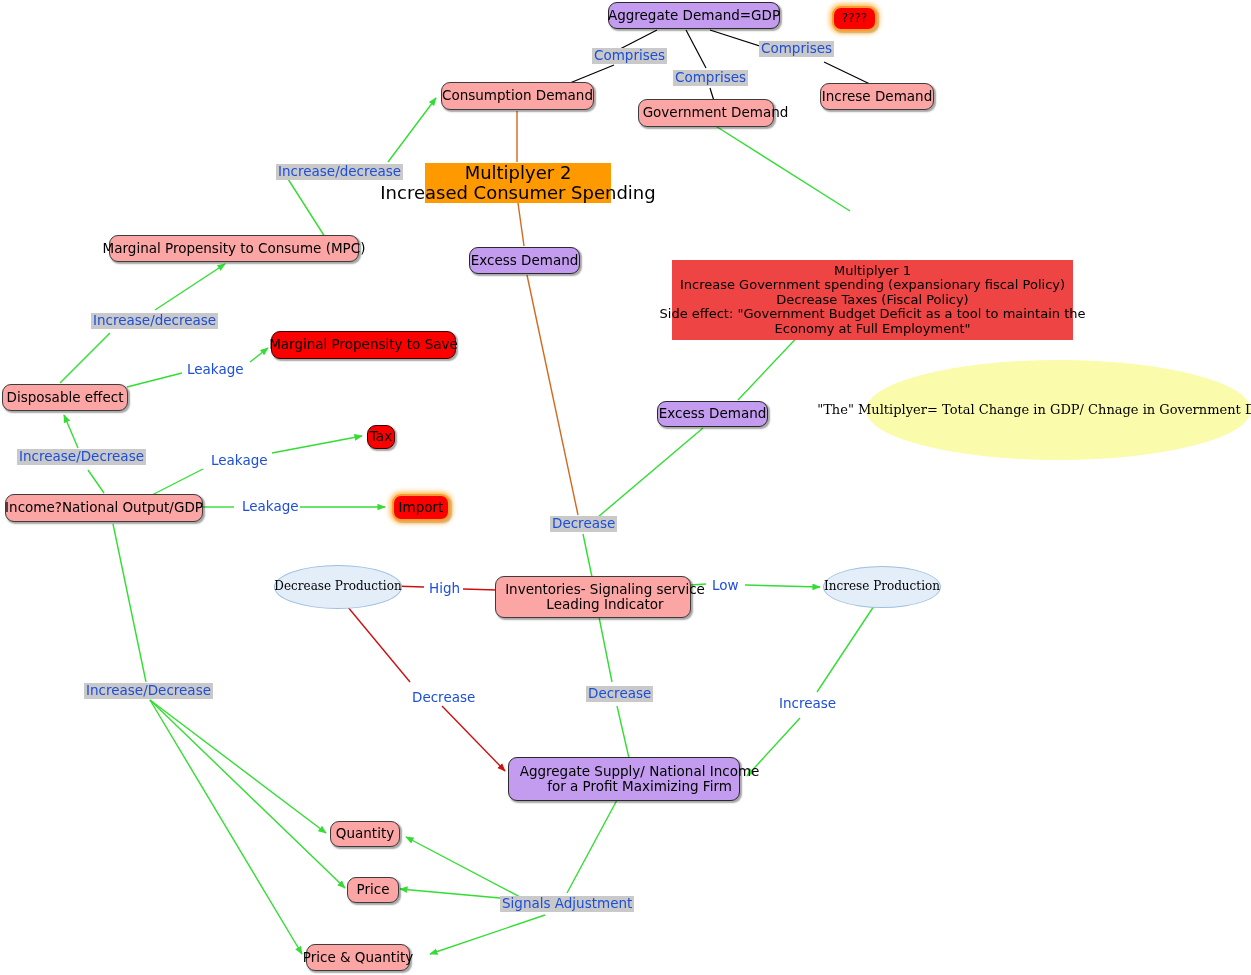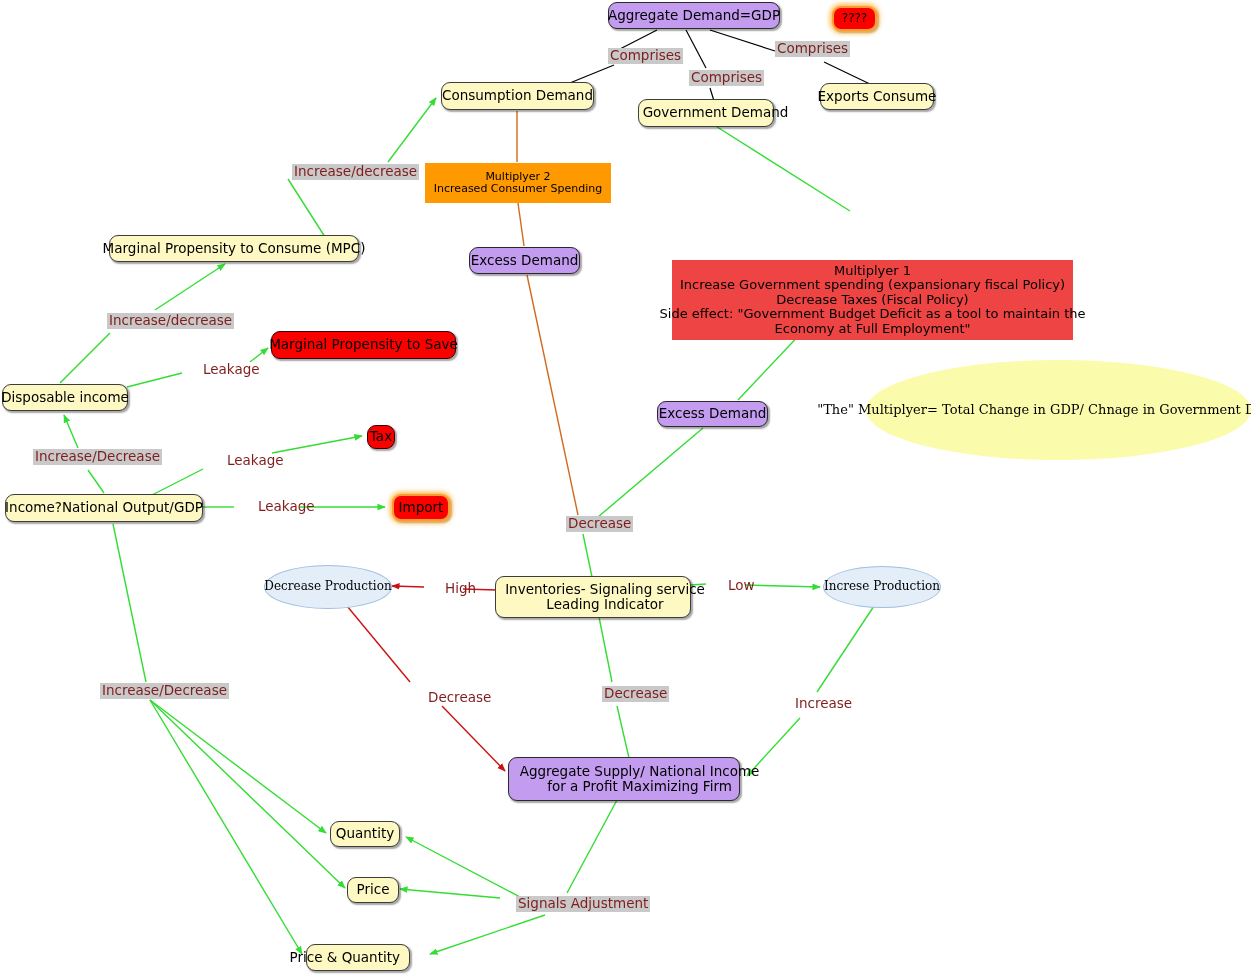--- a/index.html
+++ b/index.html
@@ -36,21 +36,21 @@
     justify-content: center;
     text-align: center;
     line-height: 1.12;
     white-space: pre;
     color: #000000;
   }
   
   .node.box {
     border-radius: 9px;
     border: 1.6px solid #3d3d3d;
-    background: #fef9c3;
+    background: #fca5a5;
     box-shadow: 1.5px 1.5px 1.5px rgba(0,0,0,0.35);
     padding: 3px 9px;
     font-size: 13.5px;
   }
   .node.box.purple {
     background: #c39cf0;
     border-color: #2a2a2a;
   }
   .node.box.red {
     background: #fc0000;
@@ -60,21 +60,21 @@
     background: #fc0000;
     border: 2px solid #ff9a2e;
     box-shadow: 0 0 5px 2px rgba(255,170,40,0.85), 1.5px 1.5px 1.5px rgba(0,0,0,0.3);
   }
   
   .node.flat {
     border: none;
     border-radius: 0;
     box-shadow: none;
     padding: 2px 6px;
-    font-size: 11px;
+    font-size: 18px;
   }
   .node.flat.orange { background: #ff9900; }
   .node.flat.green  { background: #ef4444; margin-top: 48px; }
   
   .node.ellipse {
     border-radius: 50%;
     border: 1.2px solid #9dbfe0;
     background: #e4eef9;
     font-family: "DejaVu Serif", serif;
     font-size: 12px;
@@ -83,26 +83,25 @@
   .node.ellipse.yellow {
     background: #fbfbac;
     border: none;
     font-family: "DejaVu Serif", serif;
     font-size: 13px;
   }
   
   .edge-label {
     position: absolute;
     font-size: 13.5px;
-    color: #7f1d1d;
+    color: #1d4ed8;
     background: #c9c9c9;
     padding: 0 2px;
     white-space: pre;
     line-height: 1.15;
-    margin-left: 16px;
   }
   .edge-label.plain {
     background: transparent;
   }
 </style>
 </head>
 <body>
 
 <div id="map-root">
 
@@ -191,21 +190,21 @@
 
   <div class="node box" style="left:441px; top:82px; width:153px; height:28px;">
     <span>Consumption Demand</span>
   </div>
 
   <div class="node box" style="left:638px; top:99px; width:136px; height:28px;padding-left:28px;">
     <span>Government Demand</span>
   </div>
 
   <div class="node box" style="left:820px; top:83px; width:114px; height:27px;">
-    <span>Exports Consume</span>
+    <span>Increse Demand</span>
   </div>
 
   <div class="node flat orange" style="left:425px; top:163px; width:186px; height:40px;">
     <span>Multiplyer 2
 Increased Consumer Spending</span>
   </div>
 
   <div class="node flat green" style="left:672px; top:212px; width:401px; height:80px; font-size:13px;">
     <span>Multiplyer 1
 Increase Government spending (expansionary fiscal Policy)
@@ -228,36 +227,36 @@
 
   <div class="node box" style="left:109px; top:235px; width:250px; height:27px;">
     <span>Marginal Propensity to Consume (MPC)</span>
   </div>
 
   <div class="node box red" style="left:271px; top:331px; width:185px; height:28px;">
     <span>Marginal Propensity to Save</span>
   </div>
 
   <div class="node box" style="left:2px; top:384px; width:126px; height:27px;">
-    <span>Disposable income</span>
+    <span>Disposable effect</span>
   </div>
 
   <div class="node box red" style="left:367px; top:425px; width:28px; height:24px;">
     <span>Tax</span>
   </div>
 
   <div class="node box red-glow" style="left:392px; top:494px; width:58px; height:27px;">
     <span>Import</span>
   </div>
 
   <div class="node box" style="left:5px; top:494px; width:198px; height:28px;">
     <span>Income?National Output/GDP</span>
   </div>
 
-  <div class="node ellipse" style="left:264px; top:565px; width:128px; height:44px;">
+  <div class="node ellipse" style="left:274px; top:565px; width:128px; height:44px;">
     <span>Decrease Production</span>
   </div>
 
   <div class="node ellipse" style="left:823px; top:566px; width:118px; height:42px;">
     <span>Increse Production</span>
   </div>
 
   <div class="node box" style="left:495px; top:576px; width:196px; height:42px;padding-left:33px;">
     <span>Inventories- Signaling service
 Leading Indicator</span>
@@ -269,21 +268,21 @@
   </div>
 
   <div class="node box" style="left:330px; top:821px; width:70px; height:26px;">
     <span>Quantity</span>
   </div>
 
   <div class="node box" style="left:347px; top:877px; width:52px; height:26px;">
     <span>Price</span>
   </div>
 
-  <div class="node box" style="left:306px; top:944px; width:104px; height:27px;justify-content:flex-end;">
+  <div class="node box" style="left:306px; top:944px; width:104px; height:27px;">
     <span>Price &amp; Quantity</span>
   </div>
 
   <div class="edge-label" style="left:592px; top:48px;">Comprises</div>
 
   <div class="edge-label" style="left:673px; top:70px;">Comprises</div>
 
   <div class="edge-label" style="left:759px; top:41px;">Comprises</div>
 
   <div class="edge-label" style="left:276px; top:164px;">Increase/decrease</div>

